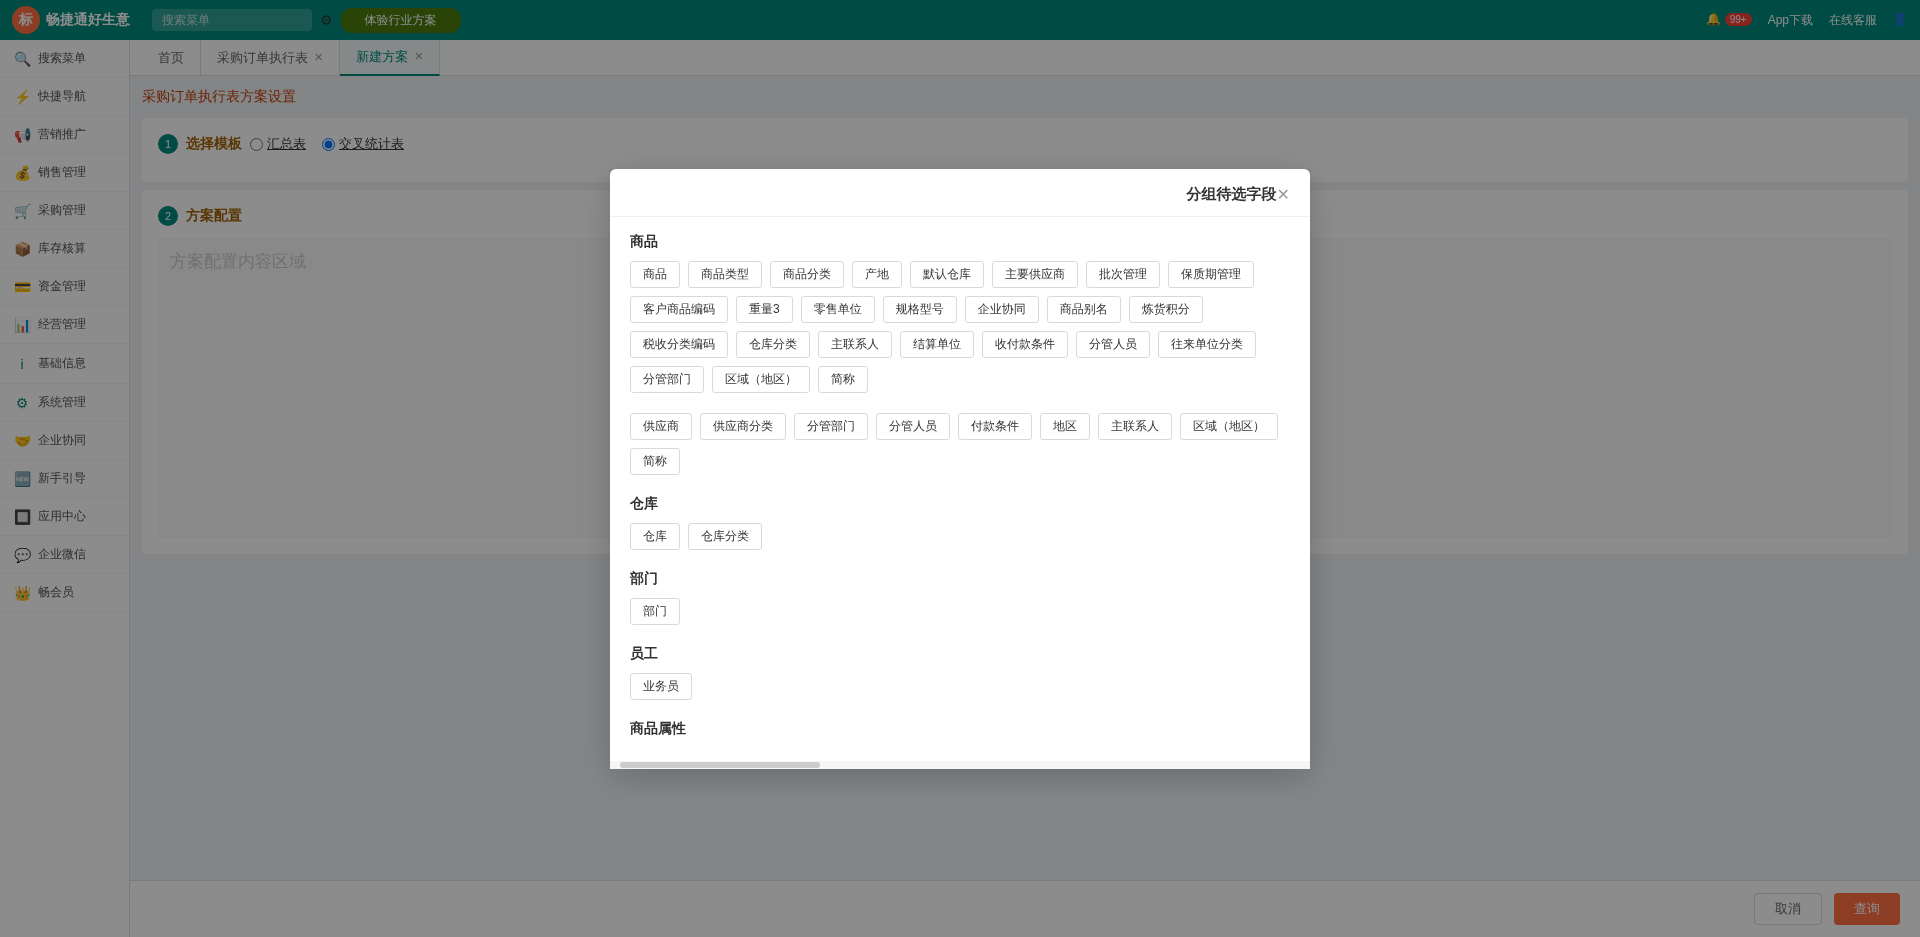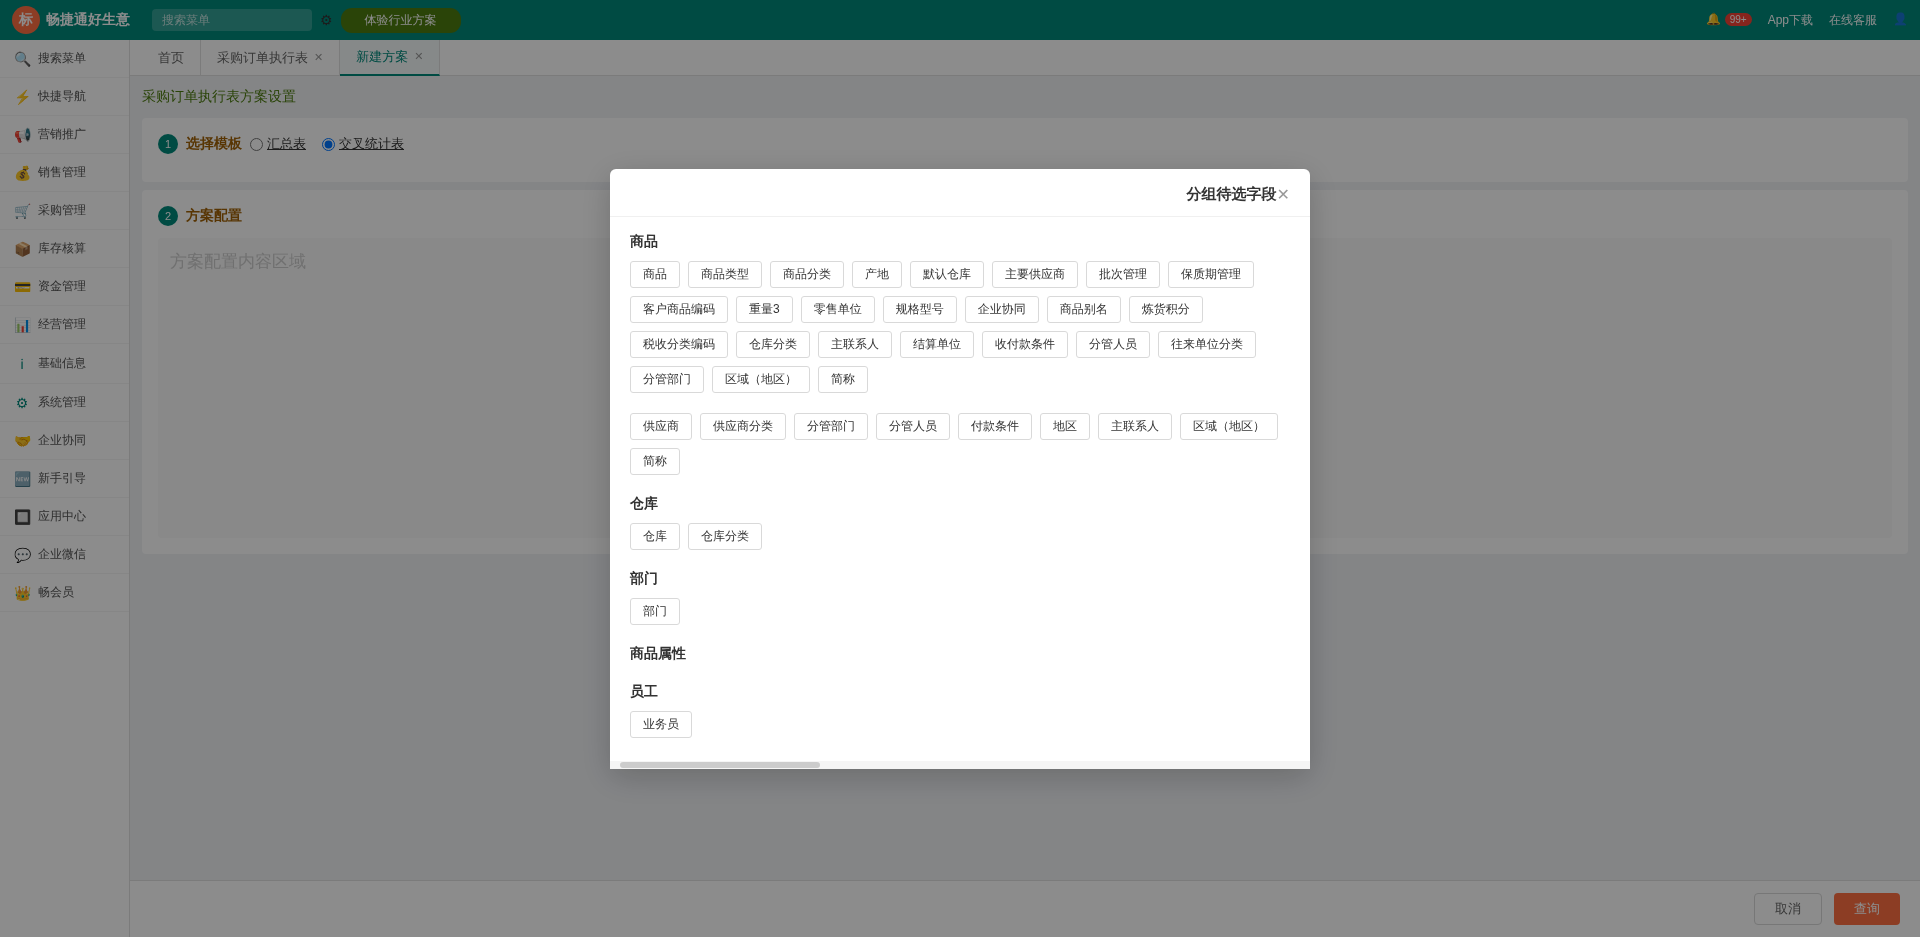--- a/index.html
+++ b/index.html
@@ -71,21 +71,21 @@
     }
     .sidebar-item .s-icon { font-size: 14px; color: #00897b; width: 16px; text-align: center; }
 
     
     .main-content {
       position: fixed; top: 76px; left: 130px; right: 0; bottom: 0;
       background: #f0f2f5;
       overflow: auto;
     }
     .content-inner { padding: 12px; }
-    .page-title { font-size: 14px; color: #4d7c0f; margin-bottom: 12px; }
+    .page-title { font-size: 14px; color: #c2410c; margin-bottom: 12px; }
 
     
     .section-card { background: #fff; border-radius: 4px; margin-bottom: 8px; padding: 16px; }
     .section-header { display: flex; align-items: center; gap: 8px; margin-bottom: 12px; }
     .step-badge { width: 20px; height: 20px; background: #00897b; border-radius: 50%; color: #fff; font-size: 11px; display: flex; align-items: center; justify-content: center; flex-shrink: 0; }
     .section-title { font-size: 14px; font-weight: bold; color: #a16207; }
     .radio-group { display: flex; gap: 16px; align-items: center; text-decoration: underline; }
     .radio-label { display: flex; align-items: center; gap: 4px; cursor: pointer; font-size: 13px; }
 
     
@@ -372,27 +372,27 @@
               <div class="field-tag">仓库分类</div>
             </div>
           </div>
           <div class="field-section">
             <div class="field-section-title">部门</div>
             <div class="field-tags">
               <div class="field-tag">部门</div>
             </div>
           </div>
           <div class="field-section">
+            <div class="field-section-title">员工</div>
+            <div class="field-tags">
+              <div class="field-tag">业务员</div>
+            </div>
+          </div>
+          <div class="field-section">
             <div class="field-section-title">商品属性</div>
-          </div>
-          <div class="field-section">
-            <div class="field-section-title">员工</div>
-            <div class="field-tags">
-              <div class="field-tag">业务员</div>
-            </div>
           </div>
         </div>
     </div>
     <div class="modal-hscroll">
       <div class="modal-hscroll-thumb"></div>
     </div>
   </div>
 </div>
 
 </body></html>

